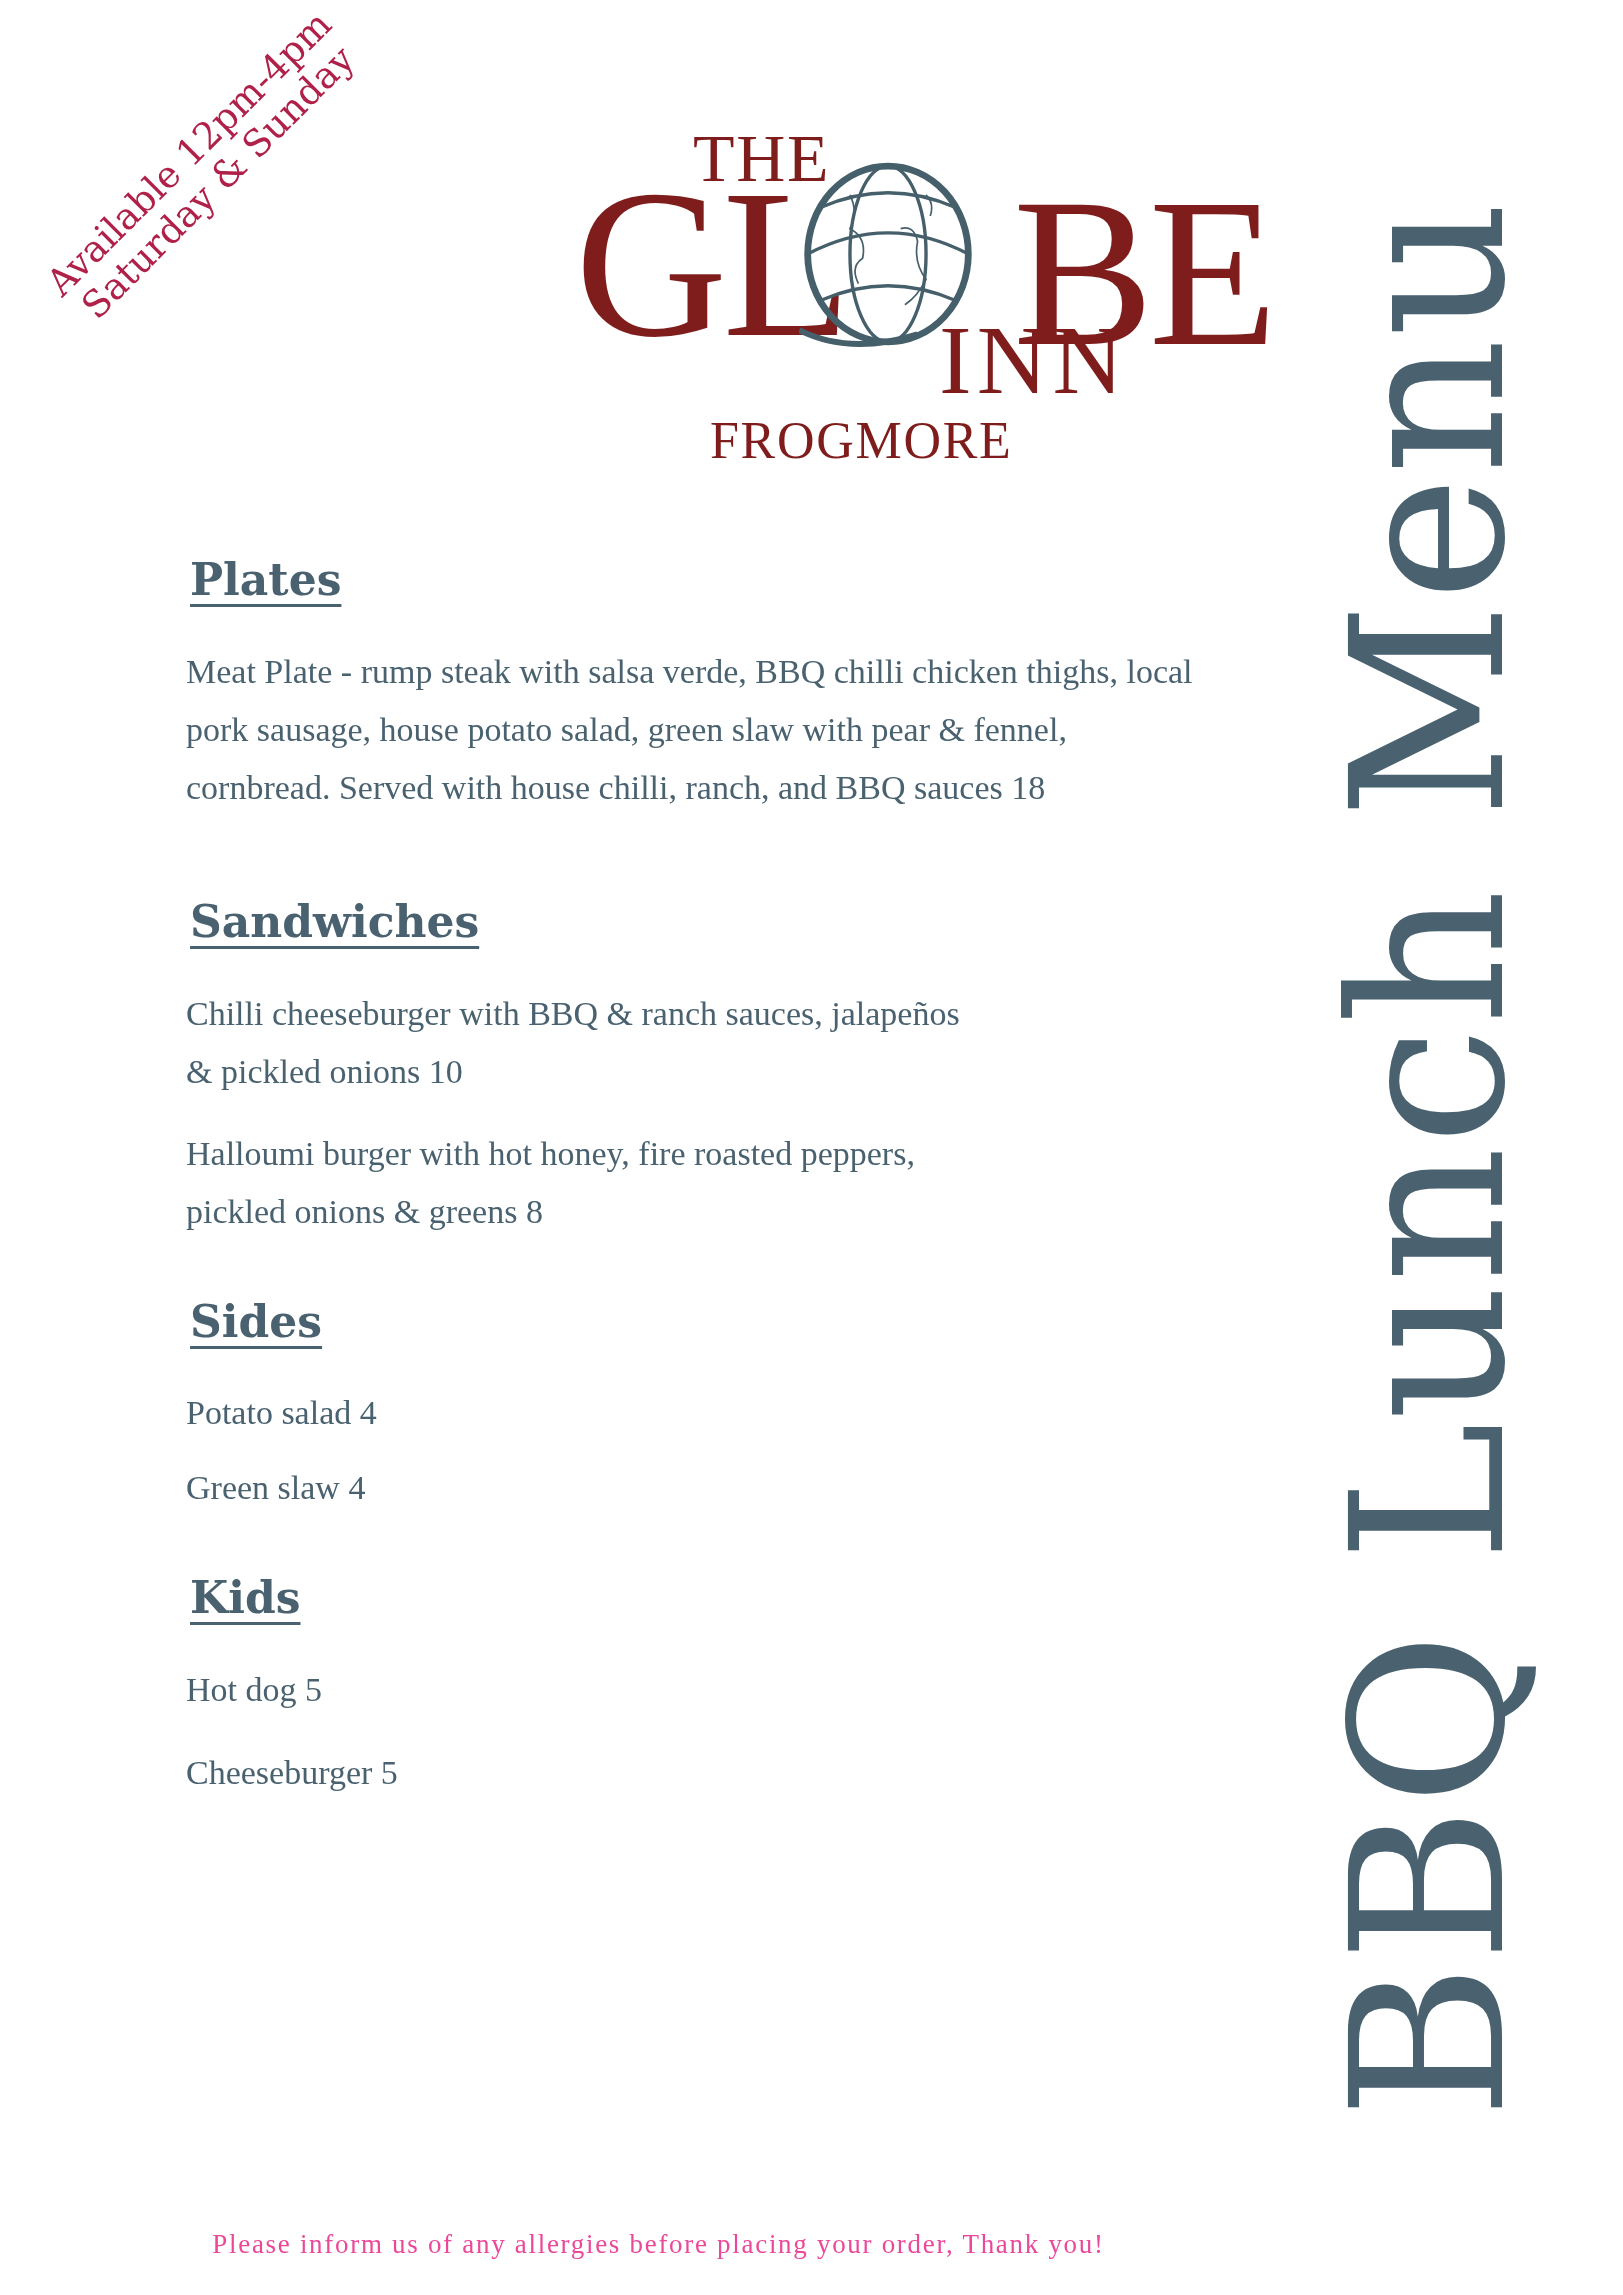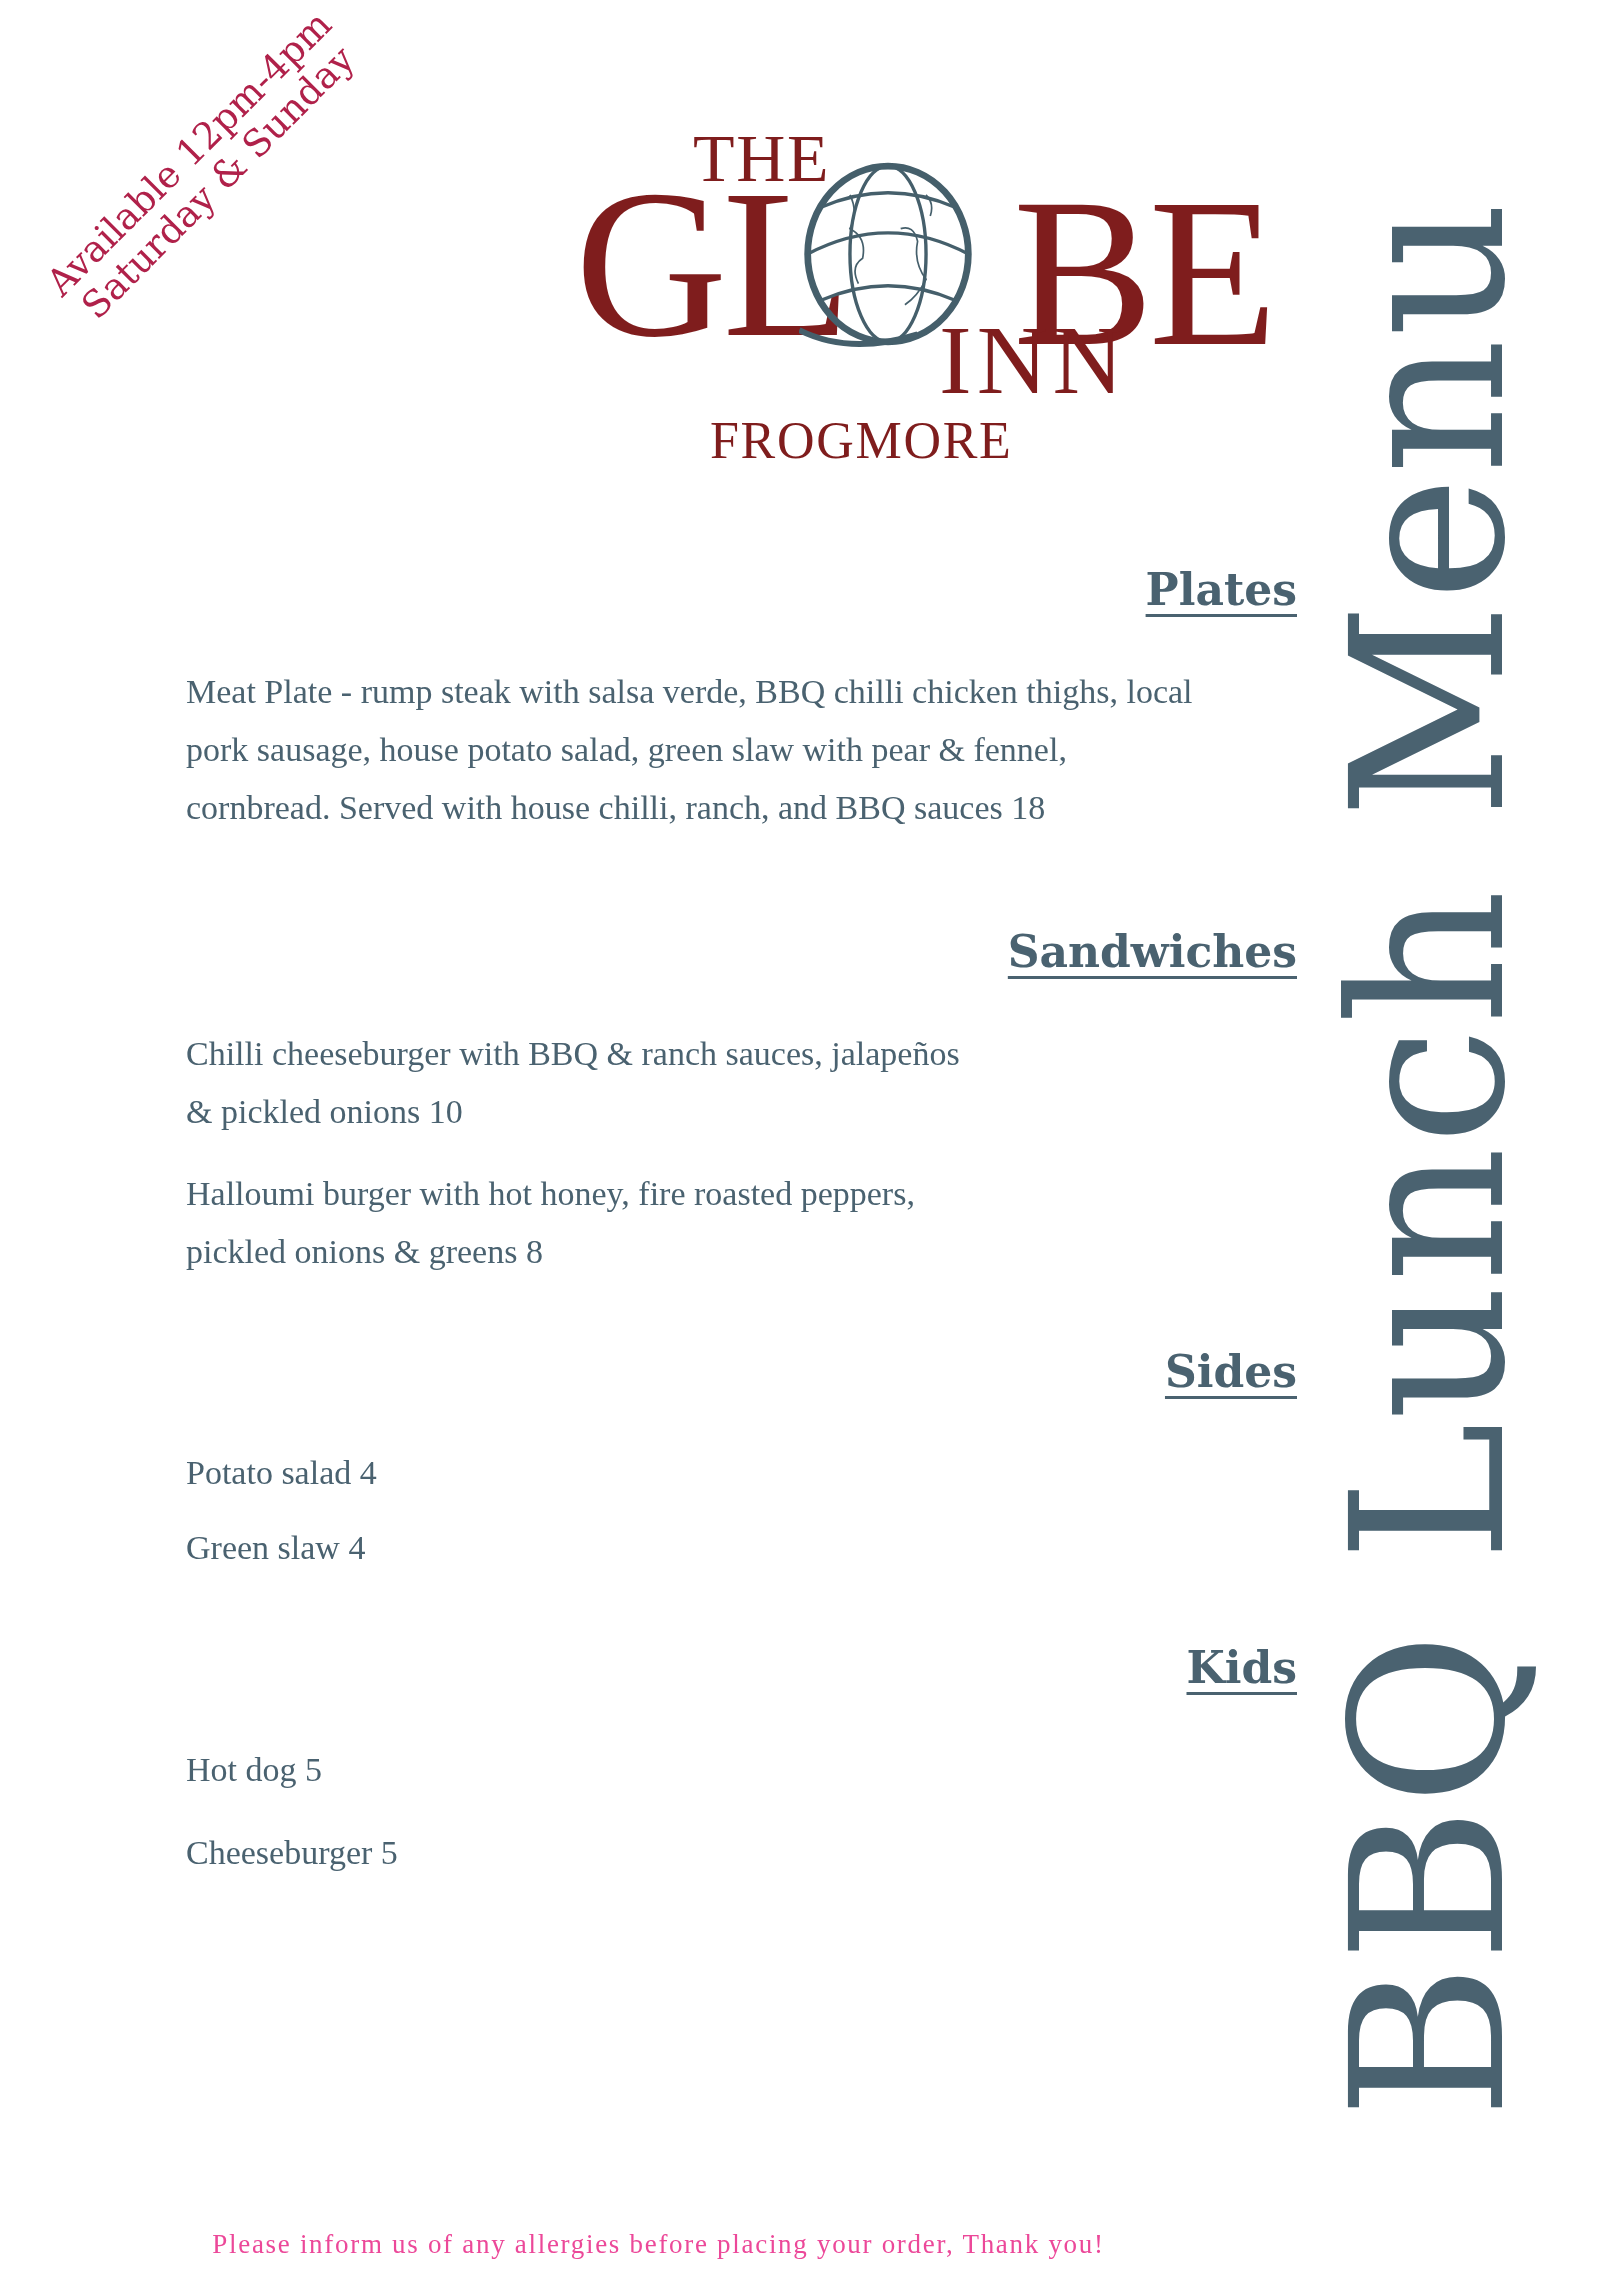--- a/index.html
+++ b/index.html
@@ -17,21 +17,21 @@
   .logo .globe-word { position:absolute; left:0; top:49px; font-size:211px; letter-spacing:-5px; line-height:1; }
   .logo .globe-word .gl { position:absolute; left:0; top:0; }
   .logo .globe-word .be { position:absolute; left:398px; top:9px;margin-left:40px; }
   .logo .inn { position:absolute; left:364px; top:194px; font-size:98px; letter-spacing:5px; }
   .logo .frog { position:absolute; left:135px; top:301px; font-size:52px; letter-spacing:1.7px; }
   .logo svg { position:absolute; left:224px; top:51px; }
 
   .content { position:absolute; left:186px; top:550px; width:1125px; }
   .section-title { font-family:"DejaVu Serif",serif; font-weight:bold; font-size:44px;
                    text-decoration:underline; text-underline-offset:8.5px; text-decoration-thickness:3.4px;
-                   margin:14px; line-height:1.2;text-align:right; }
+                   margin:4px; line-height:1.2; }
   .item { font-size:34px; line-height:58px; margin:0; }
   .item-spacer { height:24px; }
 
   .vertical-title { position:absolute; left:1324px; top:2119px; transform-origin:0 0;
                     transform:rotate(-90deg); font-family:"DejaVu Serif",serif; font-size:211px;
                     white-space:nowrap; color:#4a6270; line-height:1; letter-spacing:1.7px; }
 
   .footer { position:absolute; left:0; width:1317px; top:2229px; text-align:center;
             font-size:27px; letter-spacing:1.7px; color:#ec4899; }
 </style>

